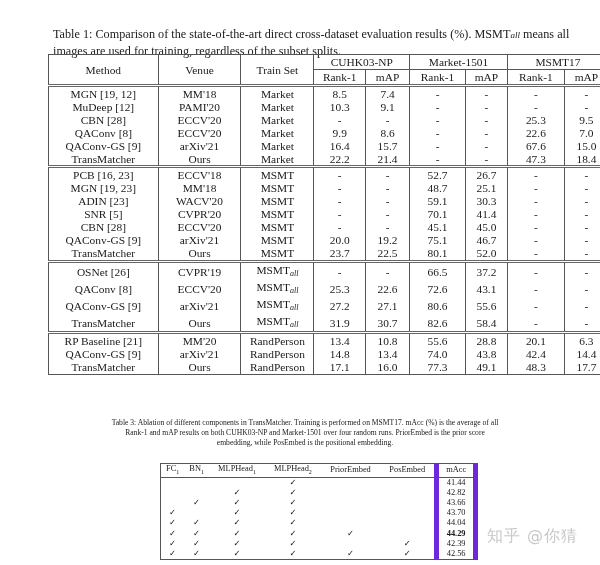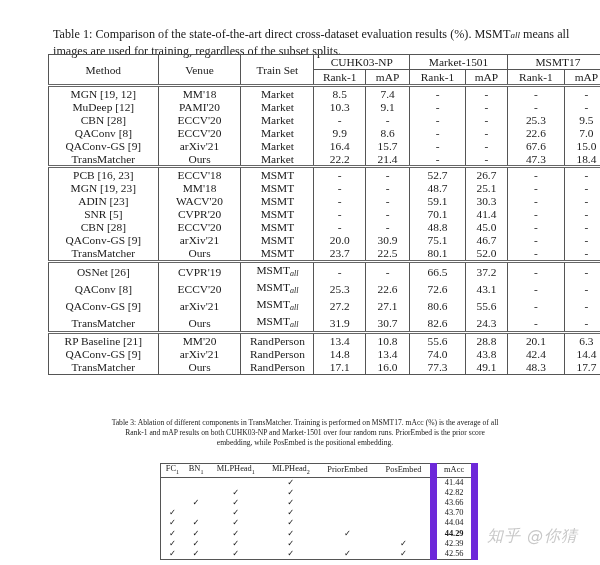--- a/index.html
+++ b/index.html
@@ -12,25 +12,25 @@
   #t1 thead th{border:1px solid #555;line-height:14px;}
   #t1 tbody.sec tr:first-child td{padding-top:1px;}
   #t1 tbody.sec{border-top:3px double #666;border-bottom:1px solid #555;}
   #t1 .b{font-weight:bold;}
   #t1 sub{font-size:8px;font-style:italic;vertical-align:-2px;}
   .cap3{position:absolute;left:110px;top:418px;width:390px;font-size:7.6px;line-height:10.2px;text-align:center;}
   #t3{position:absolute;left:160px;top:463px;width:318px;font-size:8.4px;}
   #t3 th{font-weight:normal;padding:0 2px;line-height:10px;border-top:1px solid #555;border-bottom:1px solid #555;}
   #t3 td{text-align:center;padding:0;line-height:10.2px;}
   #t3 .l{border-left:1px solid #555;}
-  #t3 .r{border-right:7px solid #6d28d9;margin-top:12px;}
+  #t3 .r{border-right:5px solid #6d28d9;margin-top:12px;}
   #t3 tbody tr:last-child td{border-bottom:1px solid #555;}
   #t3 .b{font-weight:bold;}
   #t3 sub{font-size:6px;}
-  .wm{position:absolute;left:487px;top:526px;font-family:"DejaVu Sans",sans-serif;font-size:16px;color:#c8c8c8;letter-spacing:1px;font-style:italic;}
+  .wm{position:absolute;left:487px;top:526px;font-family:"DejaVu Sans",sans-serif;font-size:16px;color:#c8c8c8;letter-spacing:1px;}
 </style>
 </head>
 <body>
 
 <div class="cap1"><span>Table 1: Comparison of the state-of-the-art direct cross-dataset evaluation results (%). MSMT</span><i>all</i><span> means all images are used for training, regardless of the subset splits.</span></div>
 
 <table id="t1">
   <colgroup>
     <col style="width:102px">
       <col style="width:77px">
@@ -172,31 +172,31 @@
         <td>41.4</td>
         <td>-</td>
         <td>-</td>
       </tr>
       <tr>
         <td>CBN [28]</td>
         <td>ECCV'20</td>
         <td><span>MSMT</span></td>
         <td>-</td>
         <td>-</td>
-        <td>48.8</td>
+        <td>45.1</td>
         <td>45.0</td>
         <td>-</td>
         <td>-</td>
       </tr>
       <tr>
         <td>QAConv-GS [9]</td>
         <td>arXiv'21</td>
         <td><span>MSMT</span></td>
         <td>20.0</td>
-        <td>30.9</td>
+        <td>19.2</td>
         <td>75.1</td>
         <td>46.7</td>
         <td>-</td>
         <td>-</td>
       </tr>
       <tr class="b">
         <td>TransMatcher</td>
         <td>Ours</td>
         <td><span>MSMT</span></td>
         <td>23.7</td>
@@ -241,21 +241,21 @@
         <td>-</td>
         <td>-</td>
       </tr>
       <tr class="b">
         <td>TransMatcher</td>
         <td>Ours</td>
         <td><span>MSMT</span><sub>all</sub></td>
         <td>31.9</td>
         <td>30.7</td>
         <td>82.6</td>
-        <td>24.3</td>
+        <td>58.4</td>
         <td>-</td>
         <td>-</td>
       </tr>
     </tbody>
     <tbody class="sec">
       <tr>
         <td>RP Baseline [21]</td>
         <td>MM'20</td>
         <td><span>RandPerson</span></td>
         <td>13.4</td>

